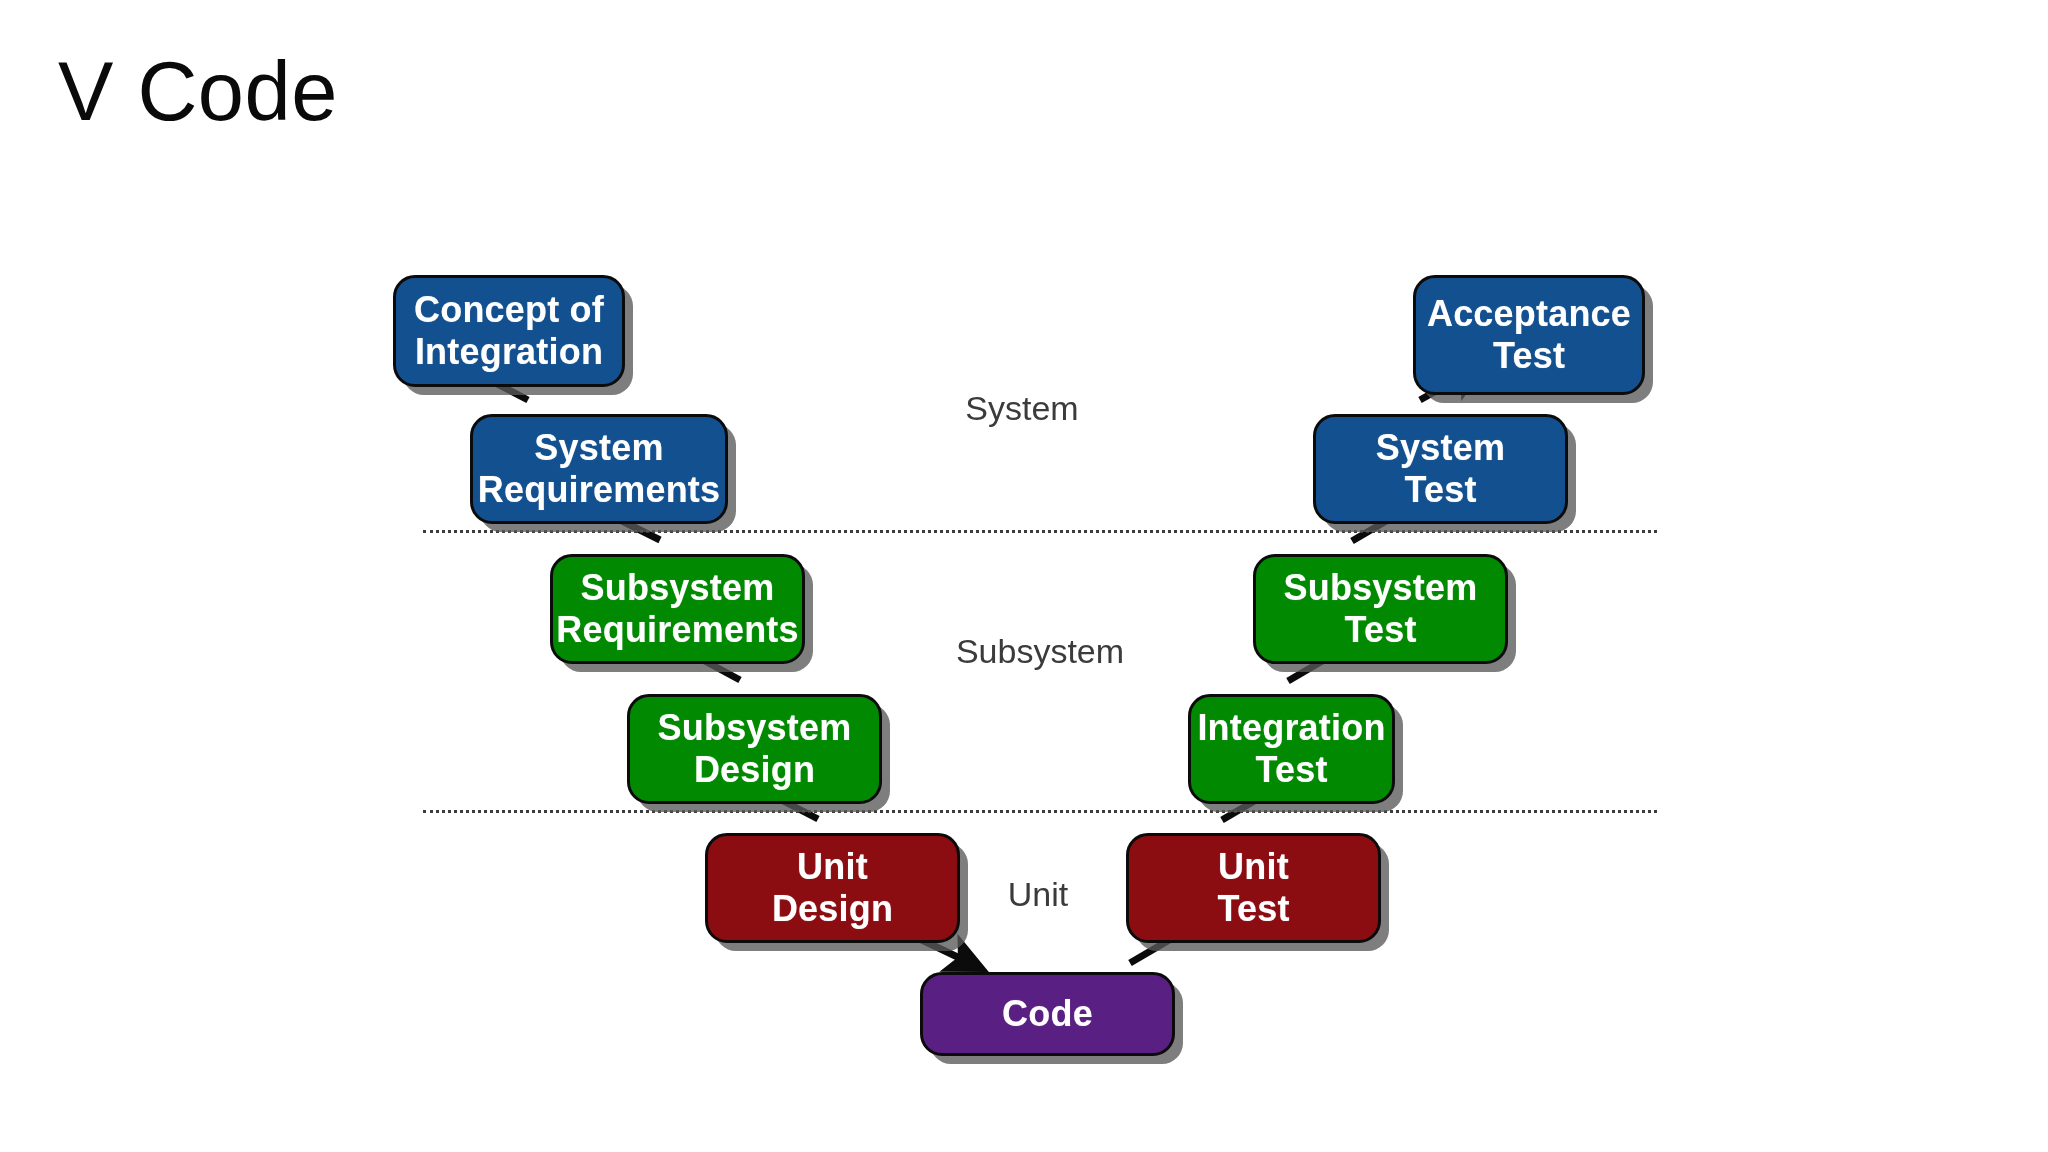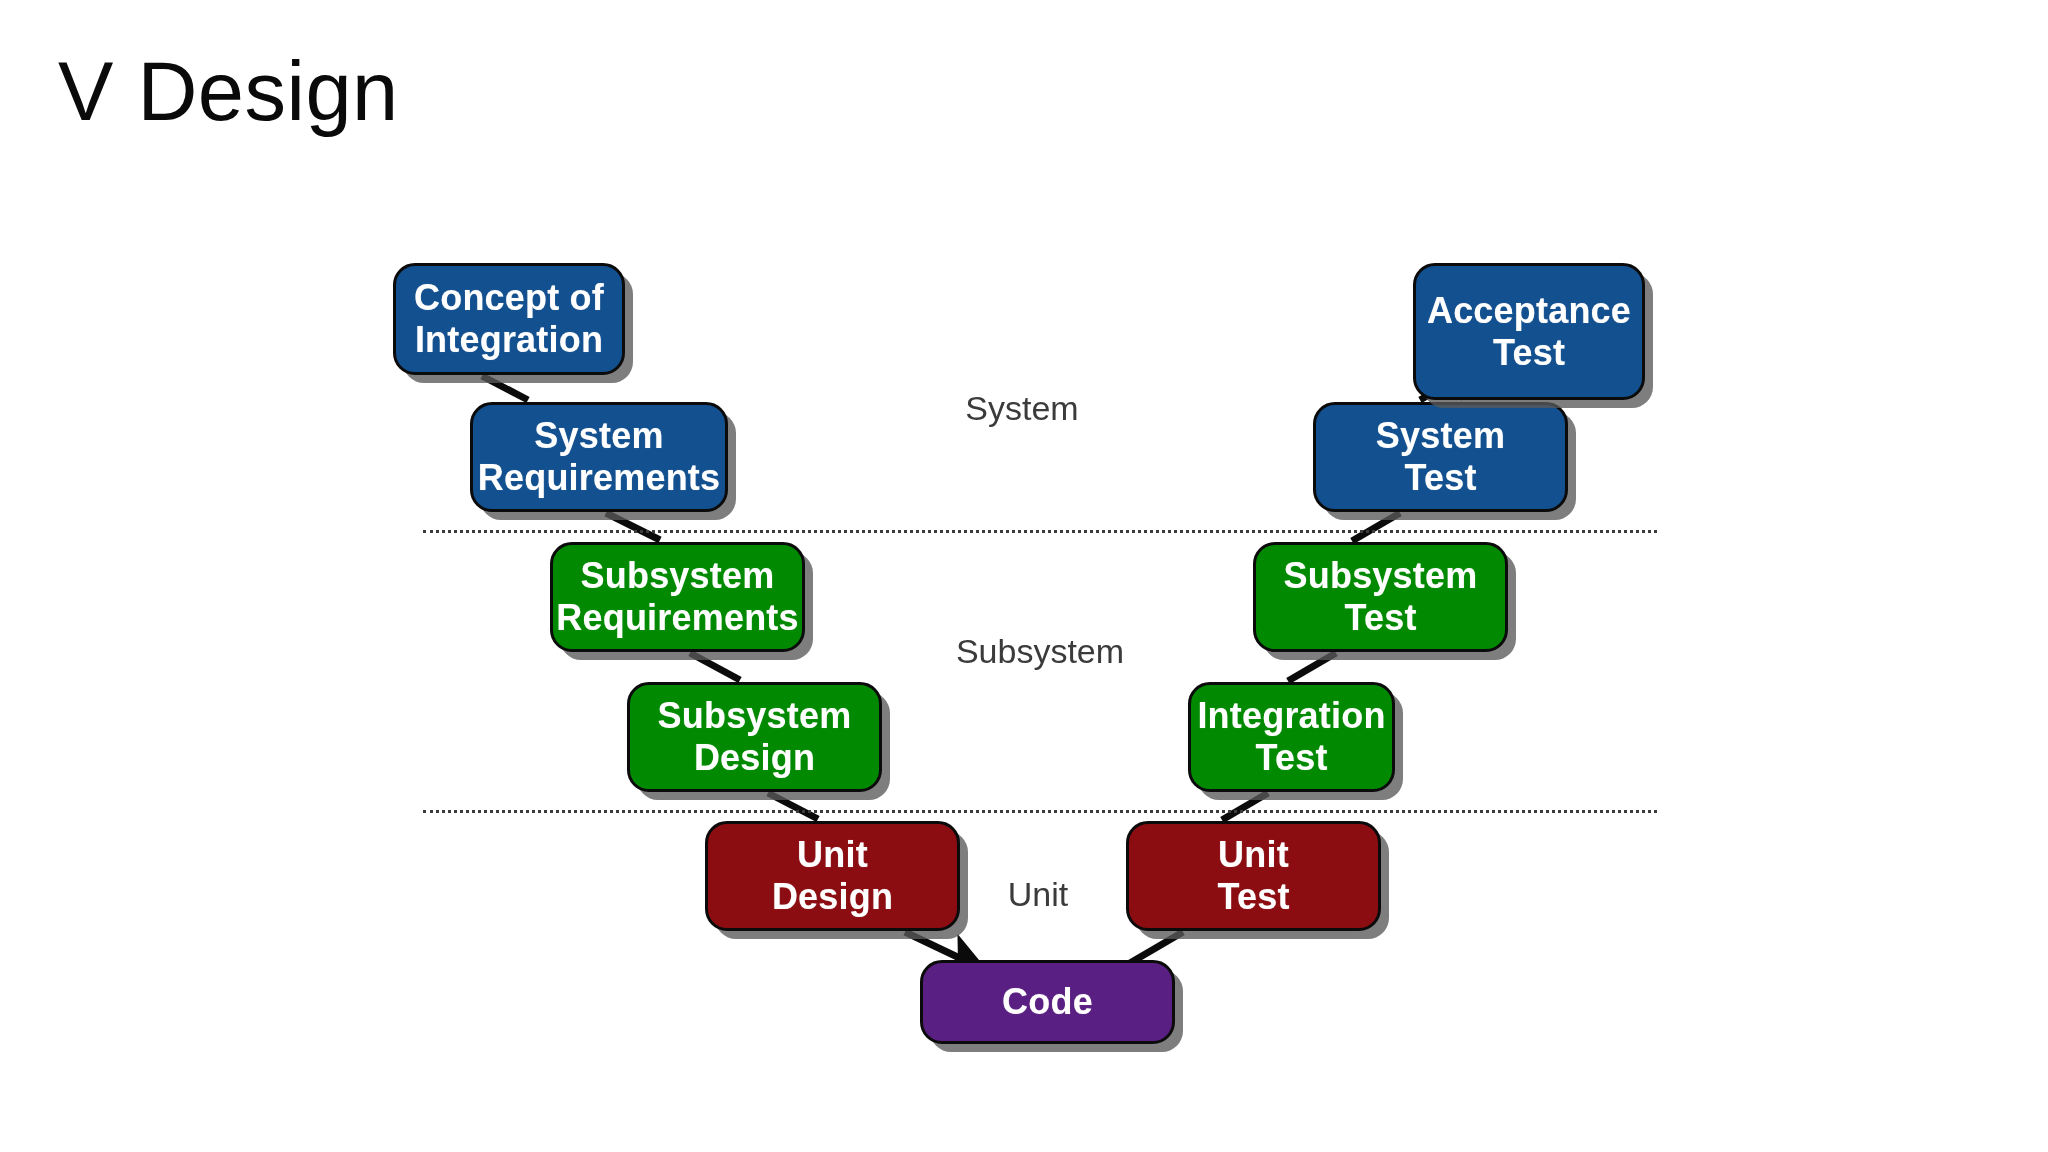--- a/index.html
+++ b/index.html
@@ -77,32 +77,33 @@
     text-align: center;
     color: #ffffff;
     font-weight: bold;
     font-size: 36px;
     line-height: 1.16;
     letter-spacing: 0.2px;
     box-shadow: 9px 9px 0 -1px rgba(90, 90, 90, 0.78);
     font-family: "Liberation Sans", sans-serif;
     text-shadow: 0 0 1px rgba(255,255,255,0.35);
     user-select: none;
+    margin-top: 12px;
   }
   .node .line { display: block; }
 
   .node.blue   { background: #13508f; }
   .node.green  { background: #018a01; }
   .node.red    { background: #8b0d12; }
   .node.purple { background: #5a1f82; }
 </style>
 </head>
 <body>
 
-<div id="slide-title">V Design</div>
+<div id="slide-title">V Code</div>
 
 <div id="diagram">
 
   <svg id="connector-layer" viewBox="0 0 2048 1152" xmlns="http://www.w3.org/2000/svg">
     <defs>
       <marker id="arrowhead" markerWidth="7" markerHeight="7" refX="3.1" refY="3" orient="auto" markerUnits="strokeWidth">
         <path d="M 0 0 L 6.4 3 L 0 6 L 1.5 3 Z" fill="#0b0b0b"></path>
       </marker>
     </defs>
     <g id="connector-group">
@@ -163,19 +164,19 @@
         <span class="line">Test</span>
       </div>
       <div class="node green" style="left: 1253px; top: 542px; width: 255px; height: 110px;">
         <span class="line">Subsystem</span>
         <span class="line">Test</span>
       </div>
       <div class="node blue" style="left: 1313px; top: 402px; width: 255px; height: 110px;">
         <span class="line">System</span>
         <span class="line">Test</span>
       </div>
-      <div class="node blue" style="left: 1413px; top: 263px; width: 232px; height: 137px;">
+      <div class="node blue" style="left: 1413px; top: 263px; width: 232px; height: 120px;">
         <span class="line">Acceptance</span>
         <span class="line">Test</span>
       </div>
     </div>
 
 </div>
 
 </body></html>

